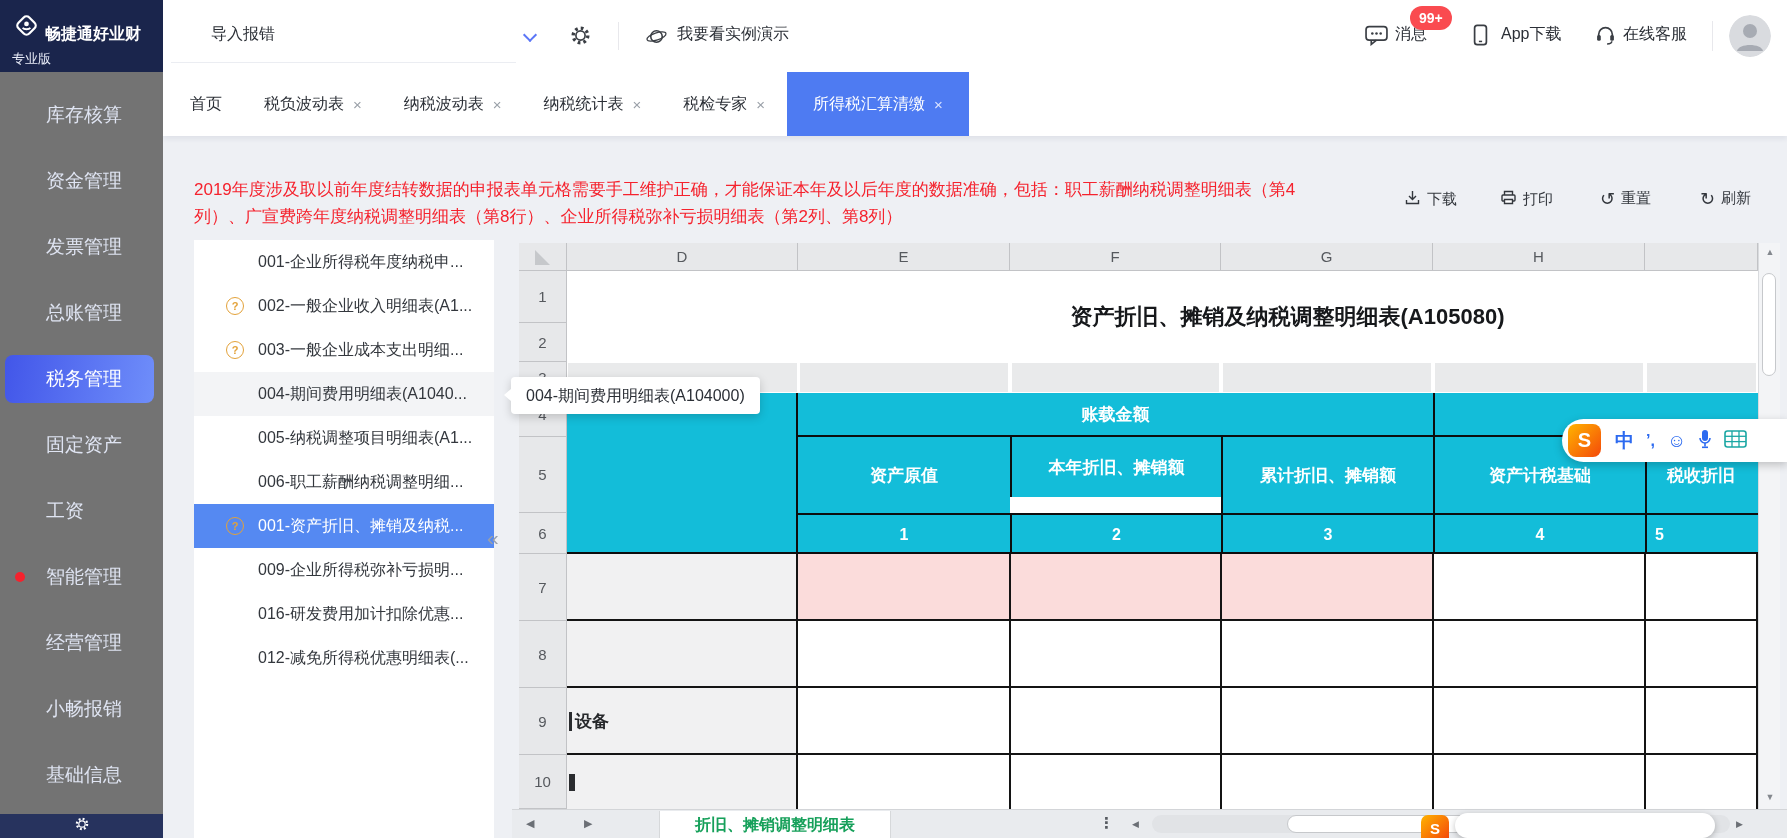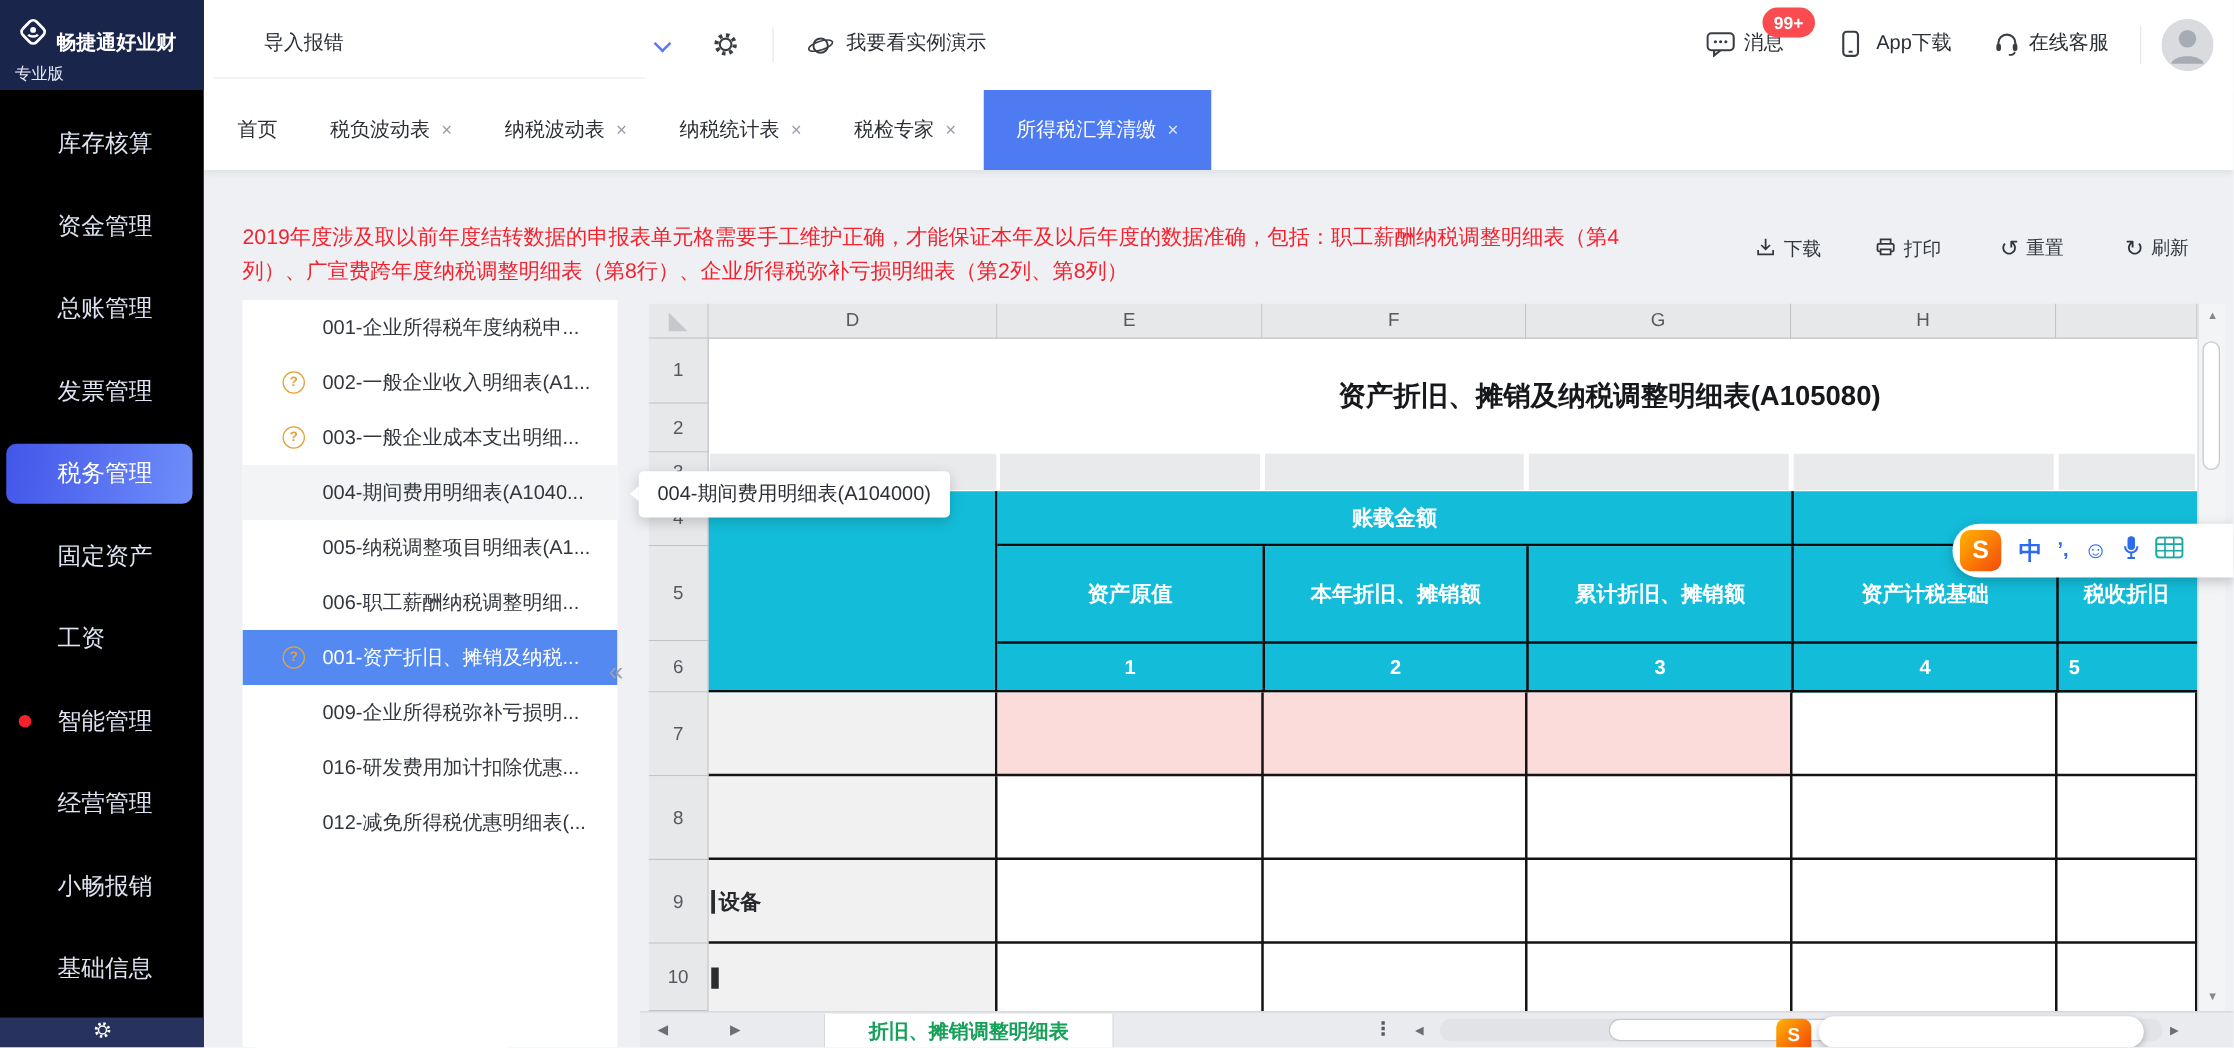--- a/index.html
+++ b/index.html
@@ -1,20 +1,20 @@
 <!DOCTYPE html>
 <html><head>
 <meta charset="utf-8">
 <style>
   * { margin:0; padding:0; box-sizing:border-box; }
   body { font-family:"Liberation Sans","DejaVu Sans",sans-serif; }
   .stage { position:relative; width:1787px; height:838px; background:#eef0f4; overflow:hidden; }
 
   
-  .sidebar { position:absolute; left:0; top:0; width:163px; height:838px; background:#000000; z-index:30; }
+  .sidebar { position:absolute; left:0; top:0; width:163px; height:838px; background:#737373; z-index:30; }
   .logo-area { position:relative; height:72px; background:#1a254c; }
   .logo-mark { position:absolute; left:13px; top:12px; }
   .brand { position:absolute; left:45px; top:24px; color:#fff; font-size:16px; font-weight:bold; white-space:nowrap; }
   .edition { position:absolute; left:12px; top:50px; color:#e8ecf8; font-size:13px; }
   .side-menu { padding-top:10px; }
   .side-item { position:relative; height:66px; display:flex; align-items:center; padding-left:46px; color:#dfe4f2; font-size:19px; cursor:pointer; }
   .side-item .lbl { position:relative; z-index:1; white-space:nowrap; }
   .side-item.active::before { content:""; position:absolute; left:5px; right:9px; top:9px; bottom:9px; background:linear-gradient(100deg,#4256e9,#6f8efa); border-radius:8px; }
   .side-item.active .lbl { color:#fff; }
   .side-item .dot { position:absolute; left:15px; top:50%; margin-top:-5px; width:10px; height:10px; border-radius:50%; background:#f5222d; }
@@ -108,24 +108,24 @@
       <span class="edition">专业版</span>
     </div>
     <nav class="side-menu">
       <div class="side-item">
           <span class="lbl">库存核算</span>
         </div>
       <div class="side-item">
           <span class="lbl">资金管理</span>
         </div>
       <div class="side-item">
+          <span class="lbl">发票管理</span>
+        </div>
+      <div class="side-item">
           <span class="lbl">总账管理</span>
-        </div>
-      <div class="side-item">
-          <span class="lbl">发票管理</span>
         </div>
       <div class="side-item active">
           <span class="lbl">税务管理</span>
         </div>
       <div class="side-item">
           <span class="lbl">固定资产</span>
         </div>
       <div class="side-item">
           <span class="lbl">工资</span>
         </div>
@@ -328,21 +328,21 @@
     <div class="g3" style="left:500px;width:207px;"></div>
     <div class="g3" style="left:711px;width:208px;"></div>
     <div class="g3" style="left:923px;width:208px;"></div>
     <div class="g3" style="left:1135px;width:109px;"></div>
 
     <div class="cy" style="left:55px;top:150px;width:231px;height:161px;border-right:2px solid #0d0d0d;"></div>
     <div class="cy" style="left:286px;top:150px;width:635px;height:44px;border-bottom:2px solid #0d0d0d;font-size:17px;">账载金额</div>
     <div class="cy bl" style="left:921px;top:150px;width:325px;height:44px;border-bottom:2px solid #0d0d0d;"></div>
 
     <div class="cy" style="left:286px;top:194px;width:212px;height:76px;font-size:17px;">资产原值</div>
-    <div class="cy bl" style="left:498px;top:194px;width:211px;height:76px;font-size:17px;font-family:Liberation Mono, monospace;">本年折旧、摊销额</div>
+    <div class="cy bl" style="left:498px;top:194px;width:211px;height:60px;font-size:17px;font-family:Liberation Mono, monospace;">本年折旧、摊销额</div>
     <div class="cy bl" style="left:709px;top:194px;width:212px;height:76px;font-size:17px;">累计折旧、摊销额</div>
     <div class="cy bl" style="left:921px;top:194px;width:212px;height:76px;font-size:17px;">资产计税基础</div>
     <div class="cy bl clipL" style="left:1133px;top:194px;width:113px;height:76px;font-size:17px;">税收折旧</div>
 
     <div class="cy" style="left:286px;top:270px;width:212px;height:41px;border-top:2px solid #0d0d0d;font-size:16px;">1</div>
     <div class="cy bl" style="left:498px;top:270px;width:211px;height:41px;border-top:2px solid #0d0d0d;font-size:16px;">2</div>
     <div class="cy bl" style="left:709px;top:270px;width:212px;height:41px;border-top:2px solid #0d0d0d;font-size:16px;">3</div>
     <div class="cy bl" style="left:921px;top:270px;width:212px;height:41px;border-top:2px solid #0d0d0d;font-size:16px;">4</div>
     <div class="cy bl clipL" style="left:1133px;top:270px;width:113px;height:41px;border-top:2px solid #0d0d0d;font-size:16px;padding-left:8px;">5</div>
 

